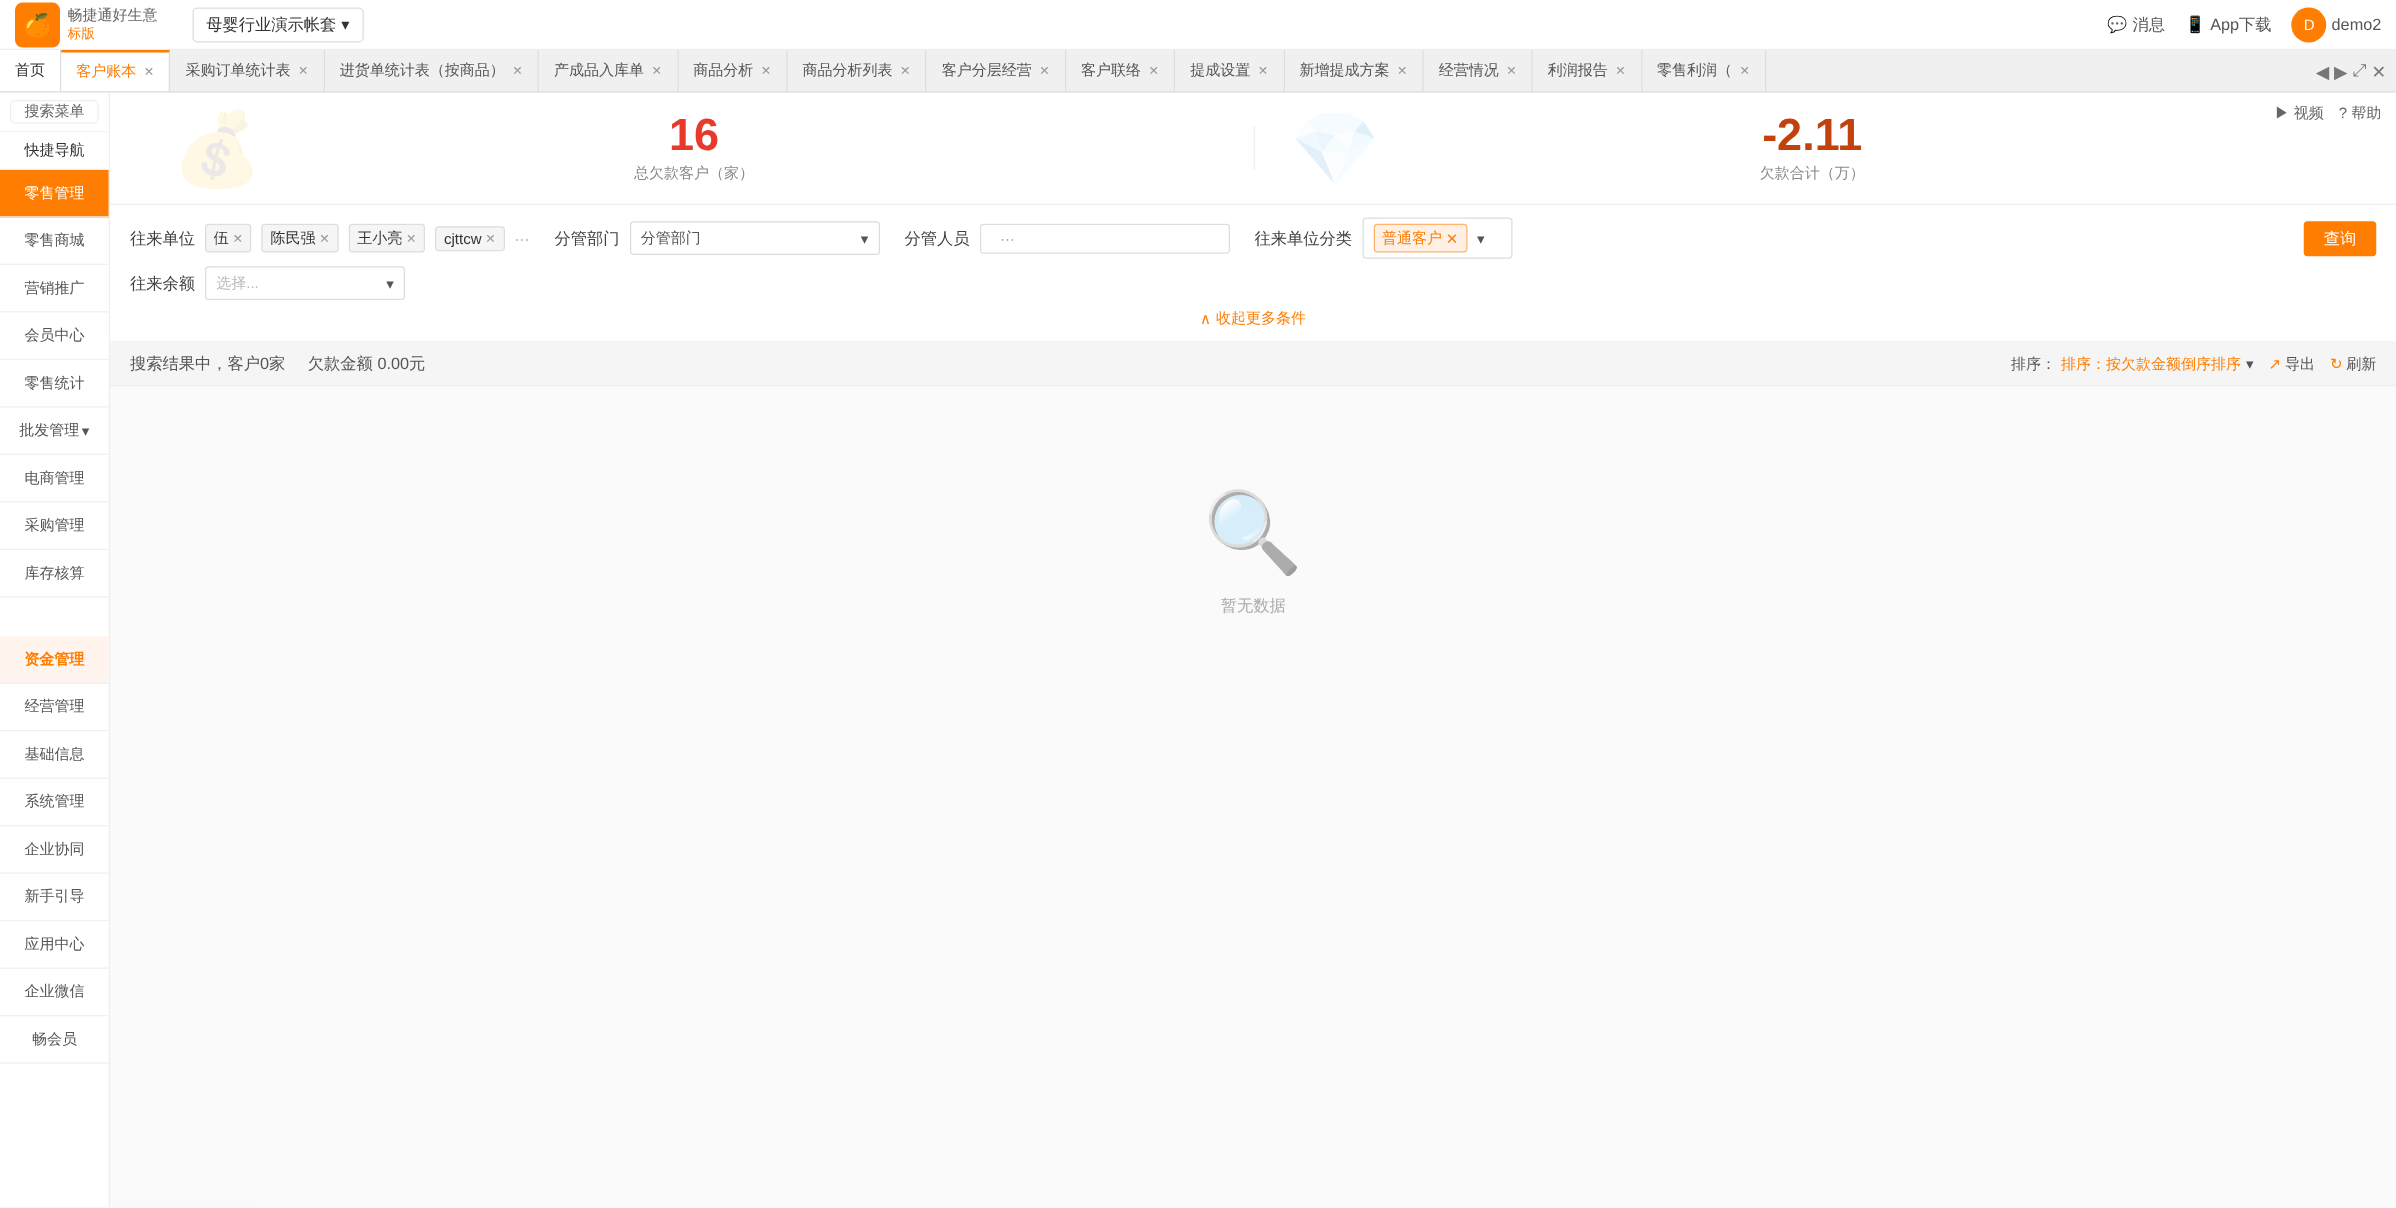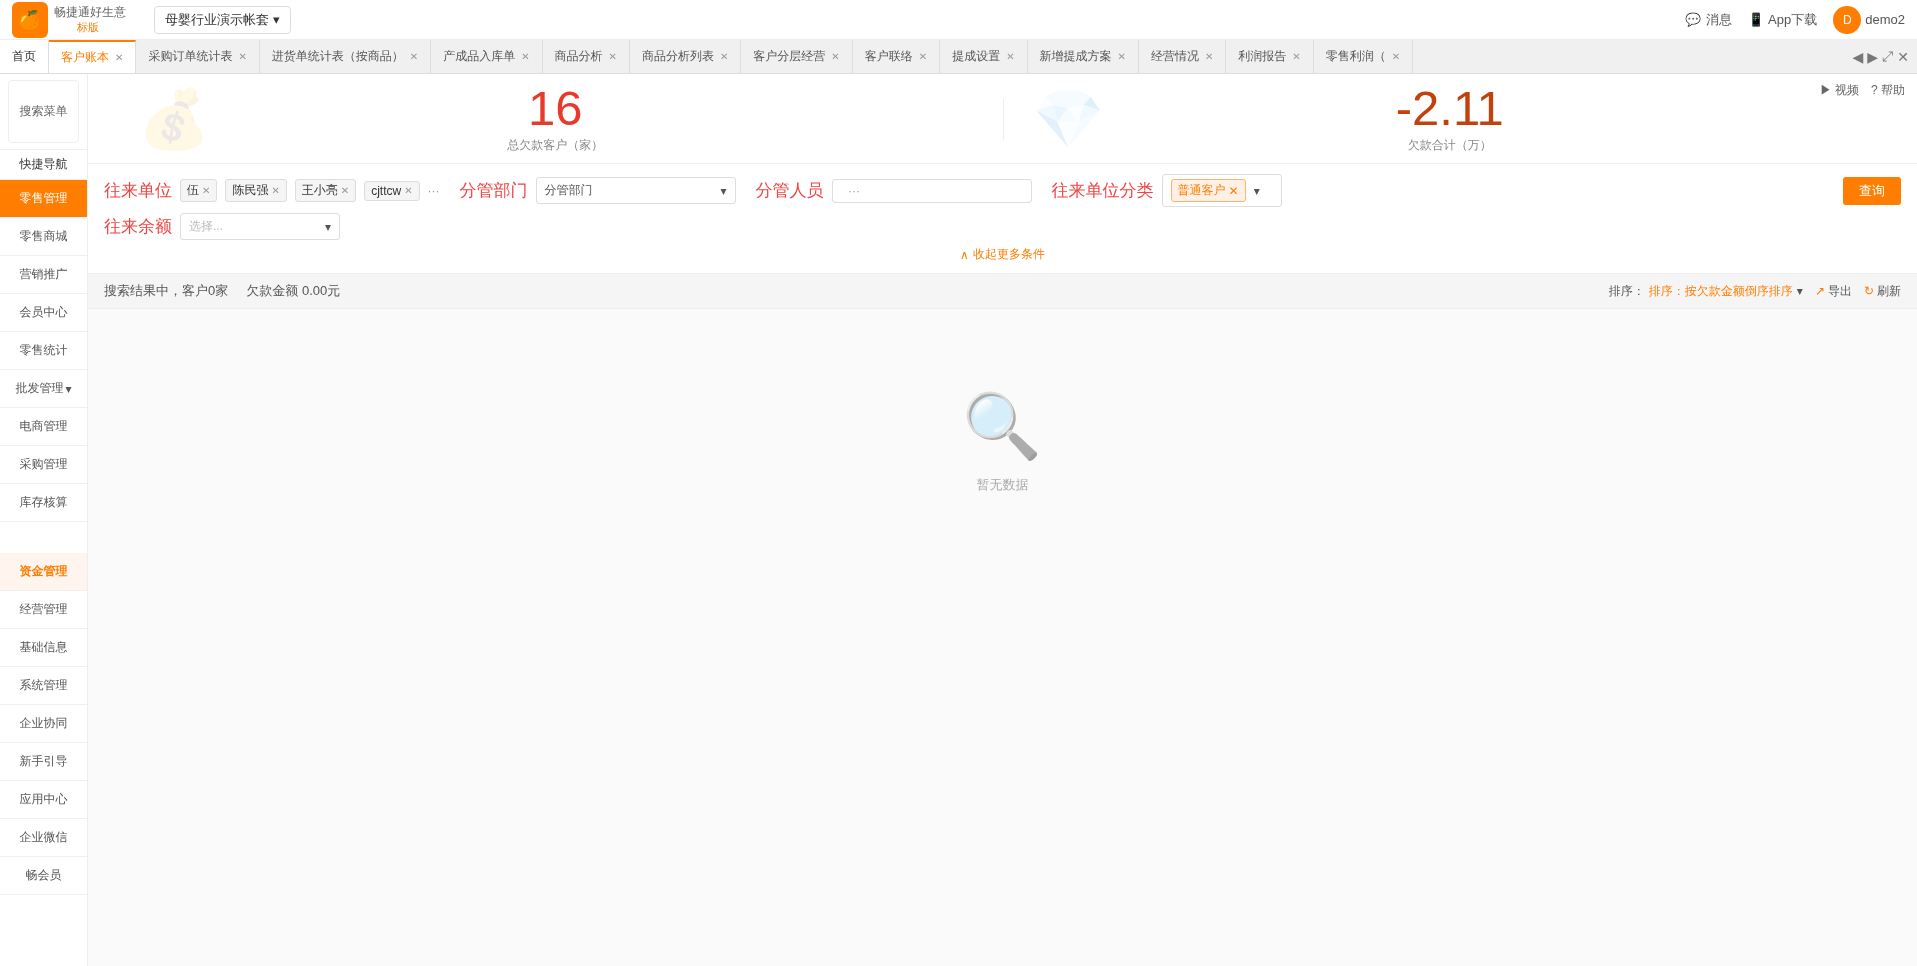--- a/index.html
+++ b/index.html
@@ -23,43 +23,43 @@
     .nav-tab.active { background: #fff; color: #ff7d00; border-top: 2px solid #ff7d00; }
     .nav-tab .close-x { color: #999; font-size: 10px; margin-left: 2px; }
     .nav-tab-actions { display: flex; align-items: center; margin-left: auto; padding: 0 8px; gap: 4px; }
     .nav-tab-actions span { cursor: pointer; color: #777; font-size: 14px; }
 
     
     .main-layout { display: flex; flex: 1; overflow: hidden; }
 
     
     .sidebar { width: 88px; background: #fff; border-right: 1px solid #eee; display: flex; flex-direction: column; flex-shrink: 0; overflow-y: auto; }
-    .sidebar-search-btn { width: 100%; padding: 22px 4px; background: #fff; border: 1px solid #eee; border-radius: 4px; cursor: pointer; font-size: 12px; color: #666; text-align: center; }
+    .sidebar-search-btn { width: 100%; padding: 0 4px; background: #fff; border: 1px solid #eee; border-radius: 4px; cursor: pointer; font-size: 12px; color: #666; text-align: center; }
     .sidebar-nav-btn { width: 100%; padding: 6px 4px; background: #fff; border: none; border-bottom: 1px solid #eee; cursor: pointer; font-size: 12px; color: #333; text-align: center; }
     .sidebar-item { padding: 10px 4px; text-align: center; font-size: 12px; color: #555; cursor: pointer; border-bottom: 1px solid #f0f0f0; }
     .sidebar-item.active { background: #ff7d00; color: #fff; }
     .sidebar-item.has-sub { display: flex; align-items: center; justify-content: center; gap: 2px; }
     .sidebar-item.section-header { color: #ff7d00; font-weight: bold; background: #fff5ee; margin-top: 31px; }
 
     
     .content-area { flex: 1; display: flex; flex-direction: column; overflow: hidden; }
 
     
     .stats-bar { background: #fff; display: flex; align-items: center; height: 90px; border-bottom: 1px solid #eee; padding: 0 20px; flex-shrink: 0; }
     .stat-block { display: flex; flex-direction: column; align-items: center; justify-content: center; flex: 1; position: relative; }
     .stat-block + .stat-block::before { content: ''; position: absolute; left: 0; top: 20%; height: 60%; width: 1px; background: #eee; }
-    .stat-number { font-size: 49px; font-weight: normal; color: #e8392a; line-height: 1; }
+    .stat-number { font-size: 36px; font-weight: bold; color: #e8392a; line-height: 1; }
     .stat-number.negative { color: #c2410c; }
     .stat-number.dark { color: #333; text-decoration: underline; }
     .stat-label { font-size: 12px; color: #888; margin-top: 4px; }
 
     
     .filter-bar { background: #fff; padding: 10px 16px; border-bottom: 1px solid #eee; flex-shrink: 0; }
     .filter-row { display: flex; align-items: center; gap: 8px; flex-wrap: wrap; margin-bottom: 6px; }
-    .filter-label { font-size: 17px; color: #ef4444; white-space: nowrap; }
+    .filter-label { font-size: 13px; color: #404040; white-space: nowrap; }
     .filter-tag { display: inline-flex; align-items: center; gap: 3px; background: #f5f5f5; border: 1px solid #ddd; border-radius: 3px; padding: 2px 6px; font-size: 12px; color: #333; }
     .filter-tag .x { color: #999; cursor: pointer; font-size: 10px; }
     .filter-more { color: #999; cursor: pointer; font-size: 12px; }
     .filter-select { display: inline-flex; align-items: center; gap: 4px; border: 1px solid #ddd; border-radius: 3px; padding: 4px 8px; font-size: 12px; color: #555; cursor: pointer; min-width: 120px; }
     .filter-select-wide { min-width: 200px; }
     .filter-dots { color: #999; cursor: pointer; }
     .filter-submit { background: #ff7d00; color: #fff; border: none; border-radius: 3px; padding: 5px 16px; font-size: 13px; cursor: pointer; margin-left: auto; }
     .collapse-btn { display: flex; align-items: center; gap: 4px; color: #ff7d00; font-size: 12px; cursor: pointer; margin: 0 auto; }
 
     
@@ -85,21 +85,21 @@
   </style>
 </head>
 <body>
 
 <div class="topbar">
   <div class="topbar-left">
     <div class="logo-area">
       <div class="logo-icon">🍊</div>
       <div class="logo-text">
         <div>畅捷通好生意</div>
-        <div style="color:#ff7d00;font-size:11px;margin-left:23px;">标版</div>
+        <div style="color:#ff7d00;font-size:11px;">标版</div>
       </div>
     </div>
     <div class="store-selector">
       <span>母婴行业演示帐套</span>
       <span>▾</span>
     </div>
   </div>
   <div class="topbar-right">
     <div class="topbar-btn">
       <span>💬</span>

